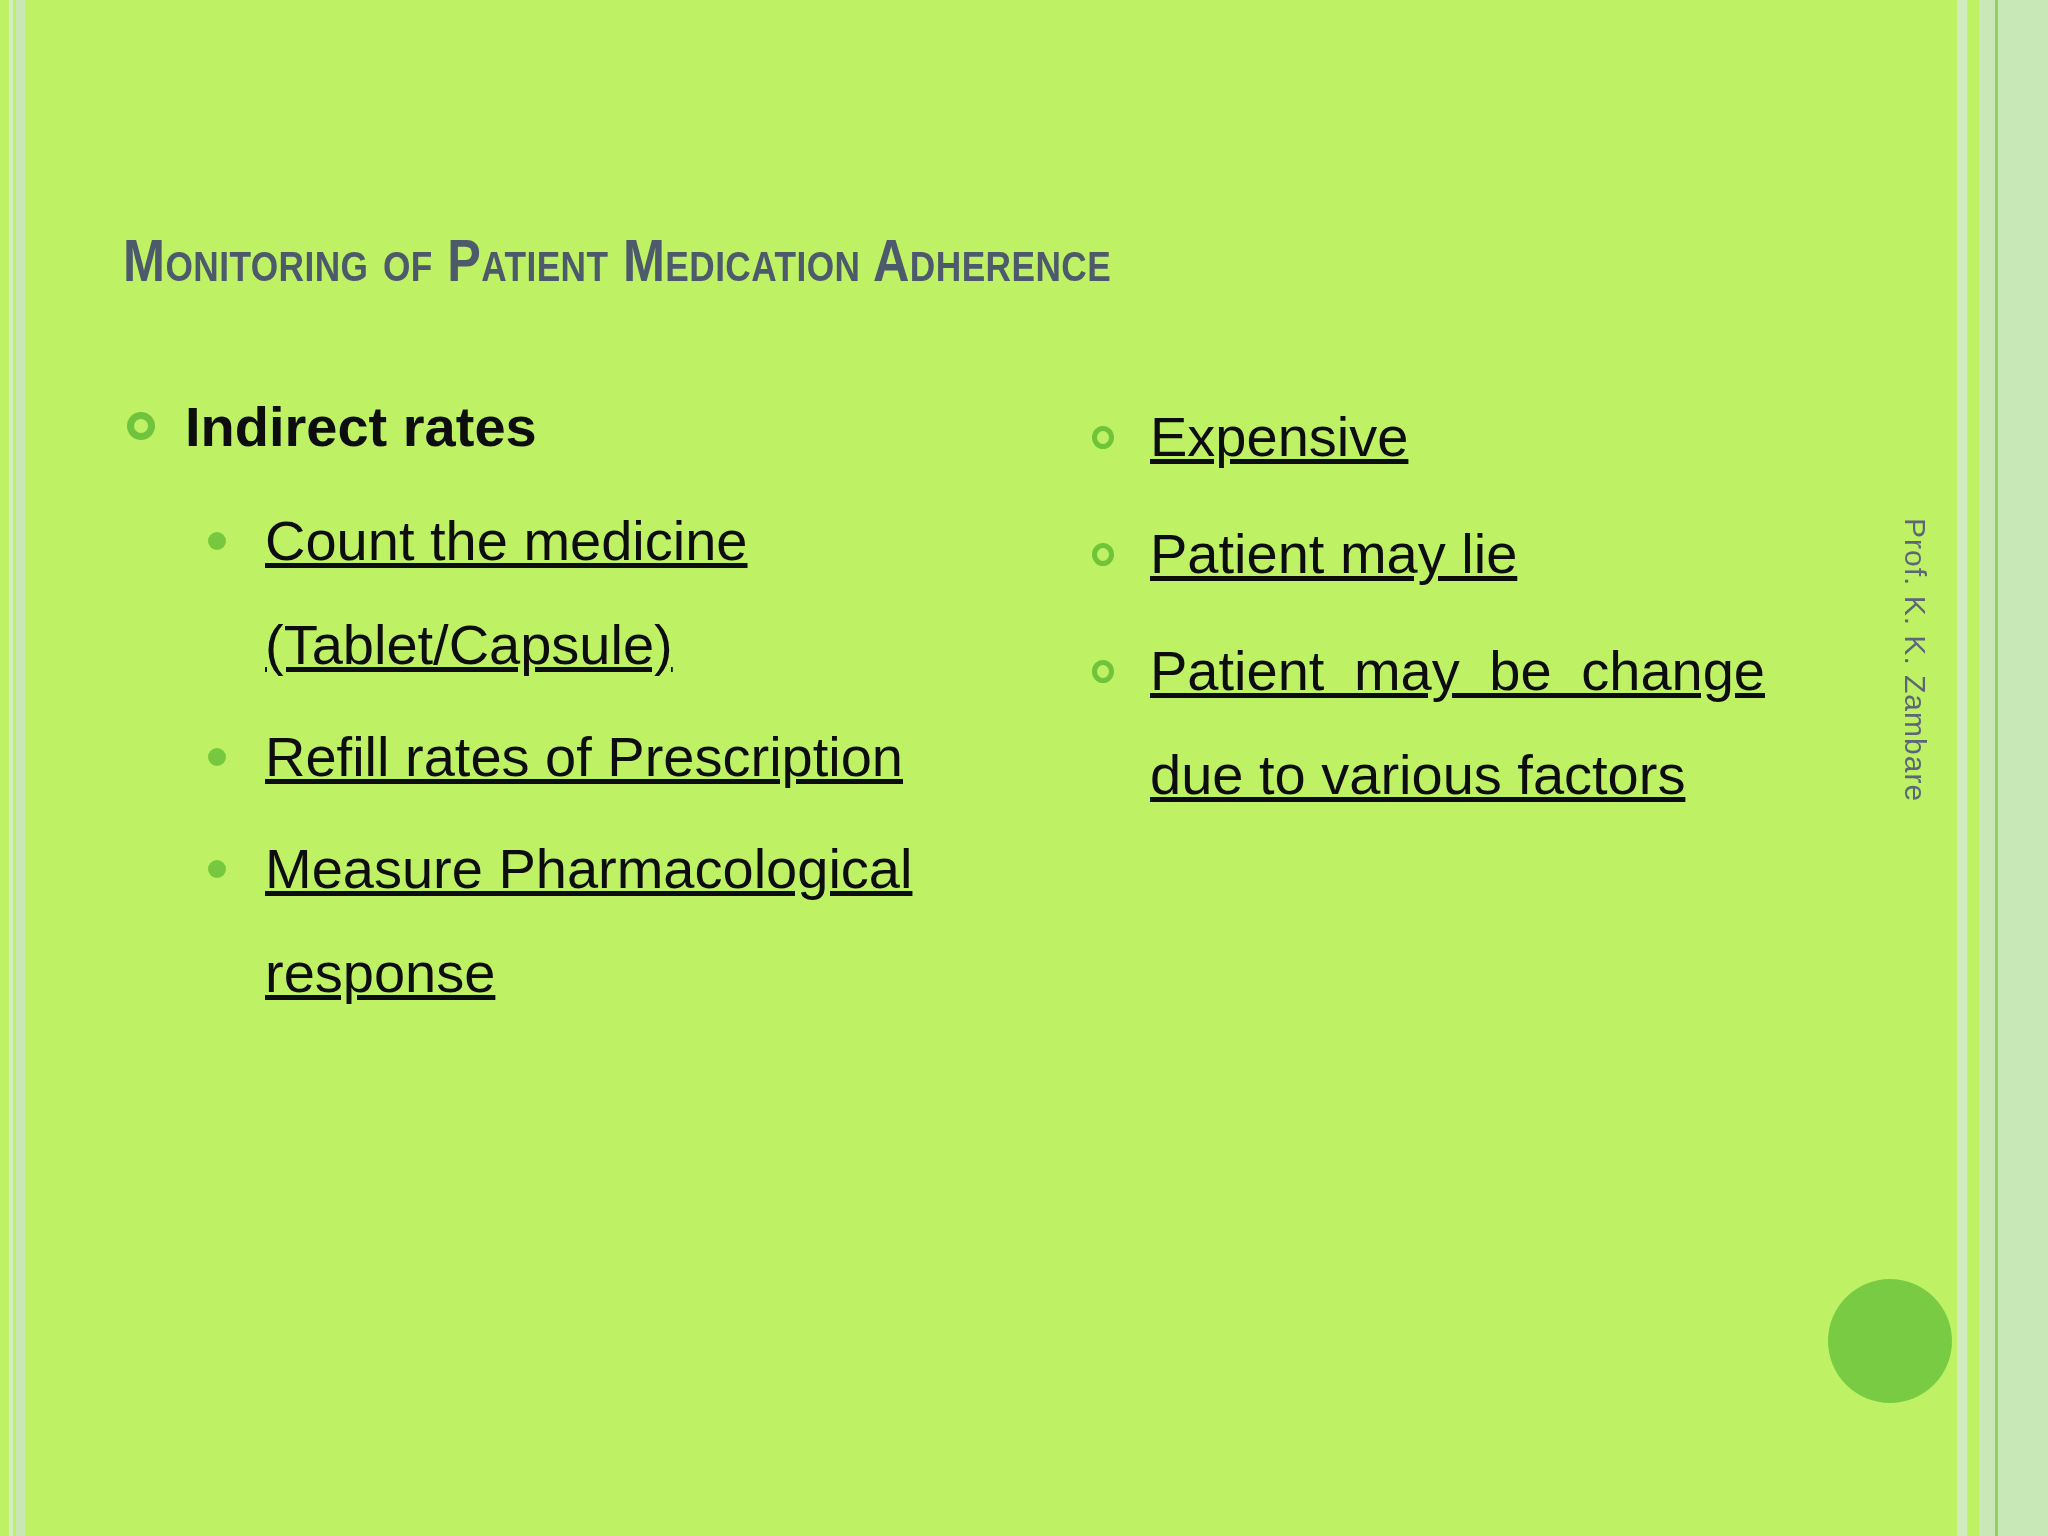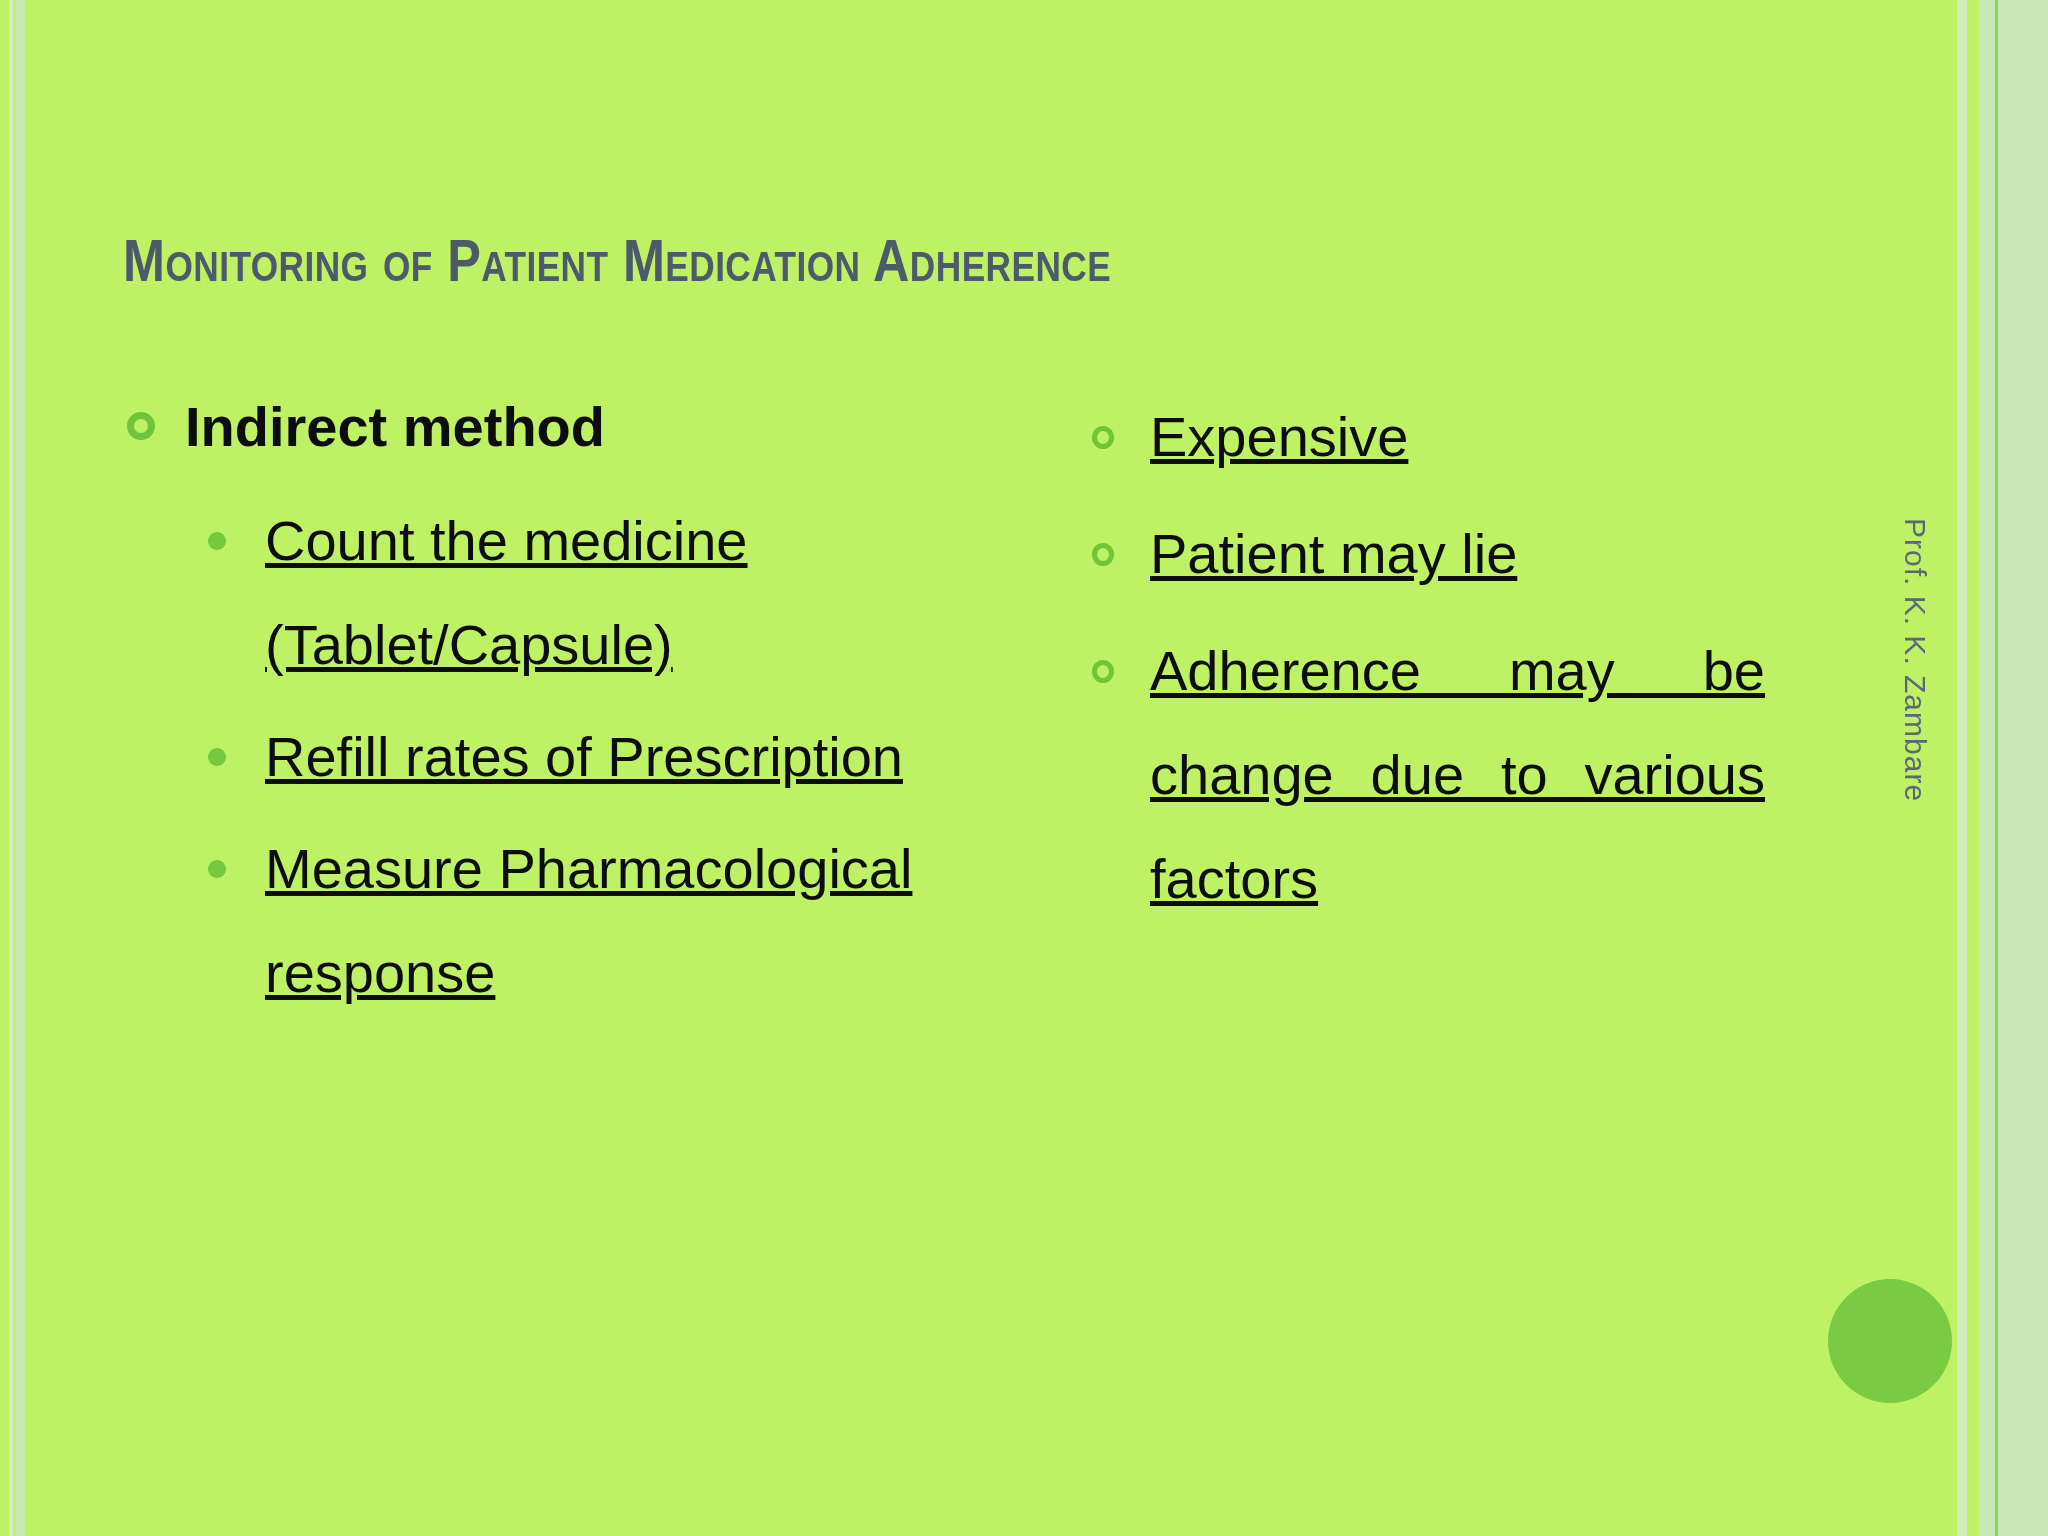--- a/index.html
+++ b/index.html
@@ -101,21 +101,21 @@
   <div class="stripe stripe-left-band"></div>
   <div class="stripe stripe-right-thin"></div>
   <div class="stripe stripe-right-band"></div>
   <div class="stripe stripe-right-line"></div>
 
   <h1 class="title">Monitoring of Patient Medication Adherence</h1>
 
   <section class="col col-left">
     <div class="header-row">
       <span class="bullet-ring"></span>
-      <h2>Indirect method</h2>
+      <h2>Indirect rates</h2>
     </div>
     <ul class="items">
 
         <li>
           <span class="bullet-dot"></span>
           <span class="item-text">Count the medicine (Tablet/Capsule)</span>
         </li>
 
 
         <li>
@@ -139,21 +139,21 @@
           <span class="item-text">Expensive</span>
         </li>
 
         <li>
           <span class="bullet-ring-sm"></span>
           <span class="item-text">Patient may lie</span>
         </li>
 
         <li>
           <span class="bullet-ring-sm"></span>
-          <span class="item-text">Adherence may be change due to various factors</span>
+          <span class="item-text">Patient may be change due to various factors</span>
         </li>
       </ul>
   </section>
 
   <div class="credit">Prof. K. K. Zambare</div>
 
   <div class="green-circle"></div>
 
 </div>
 

